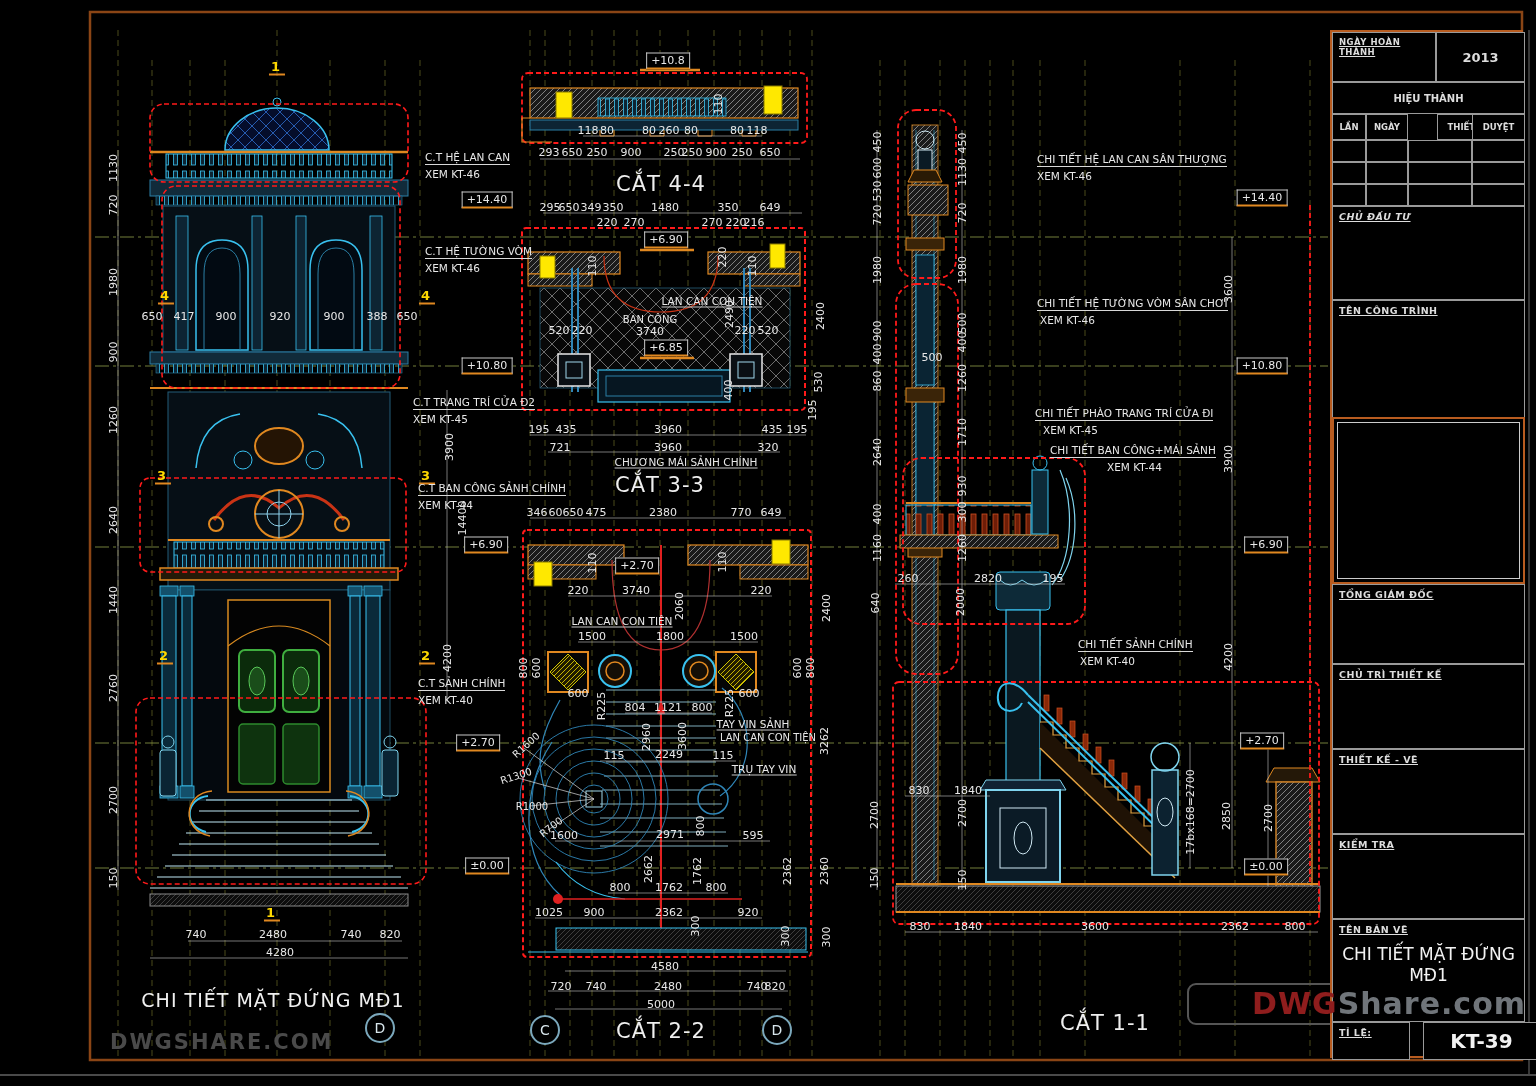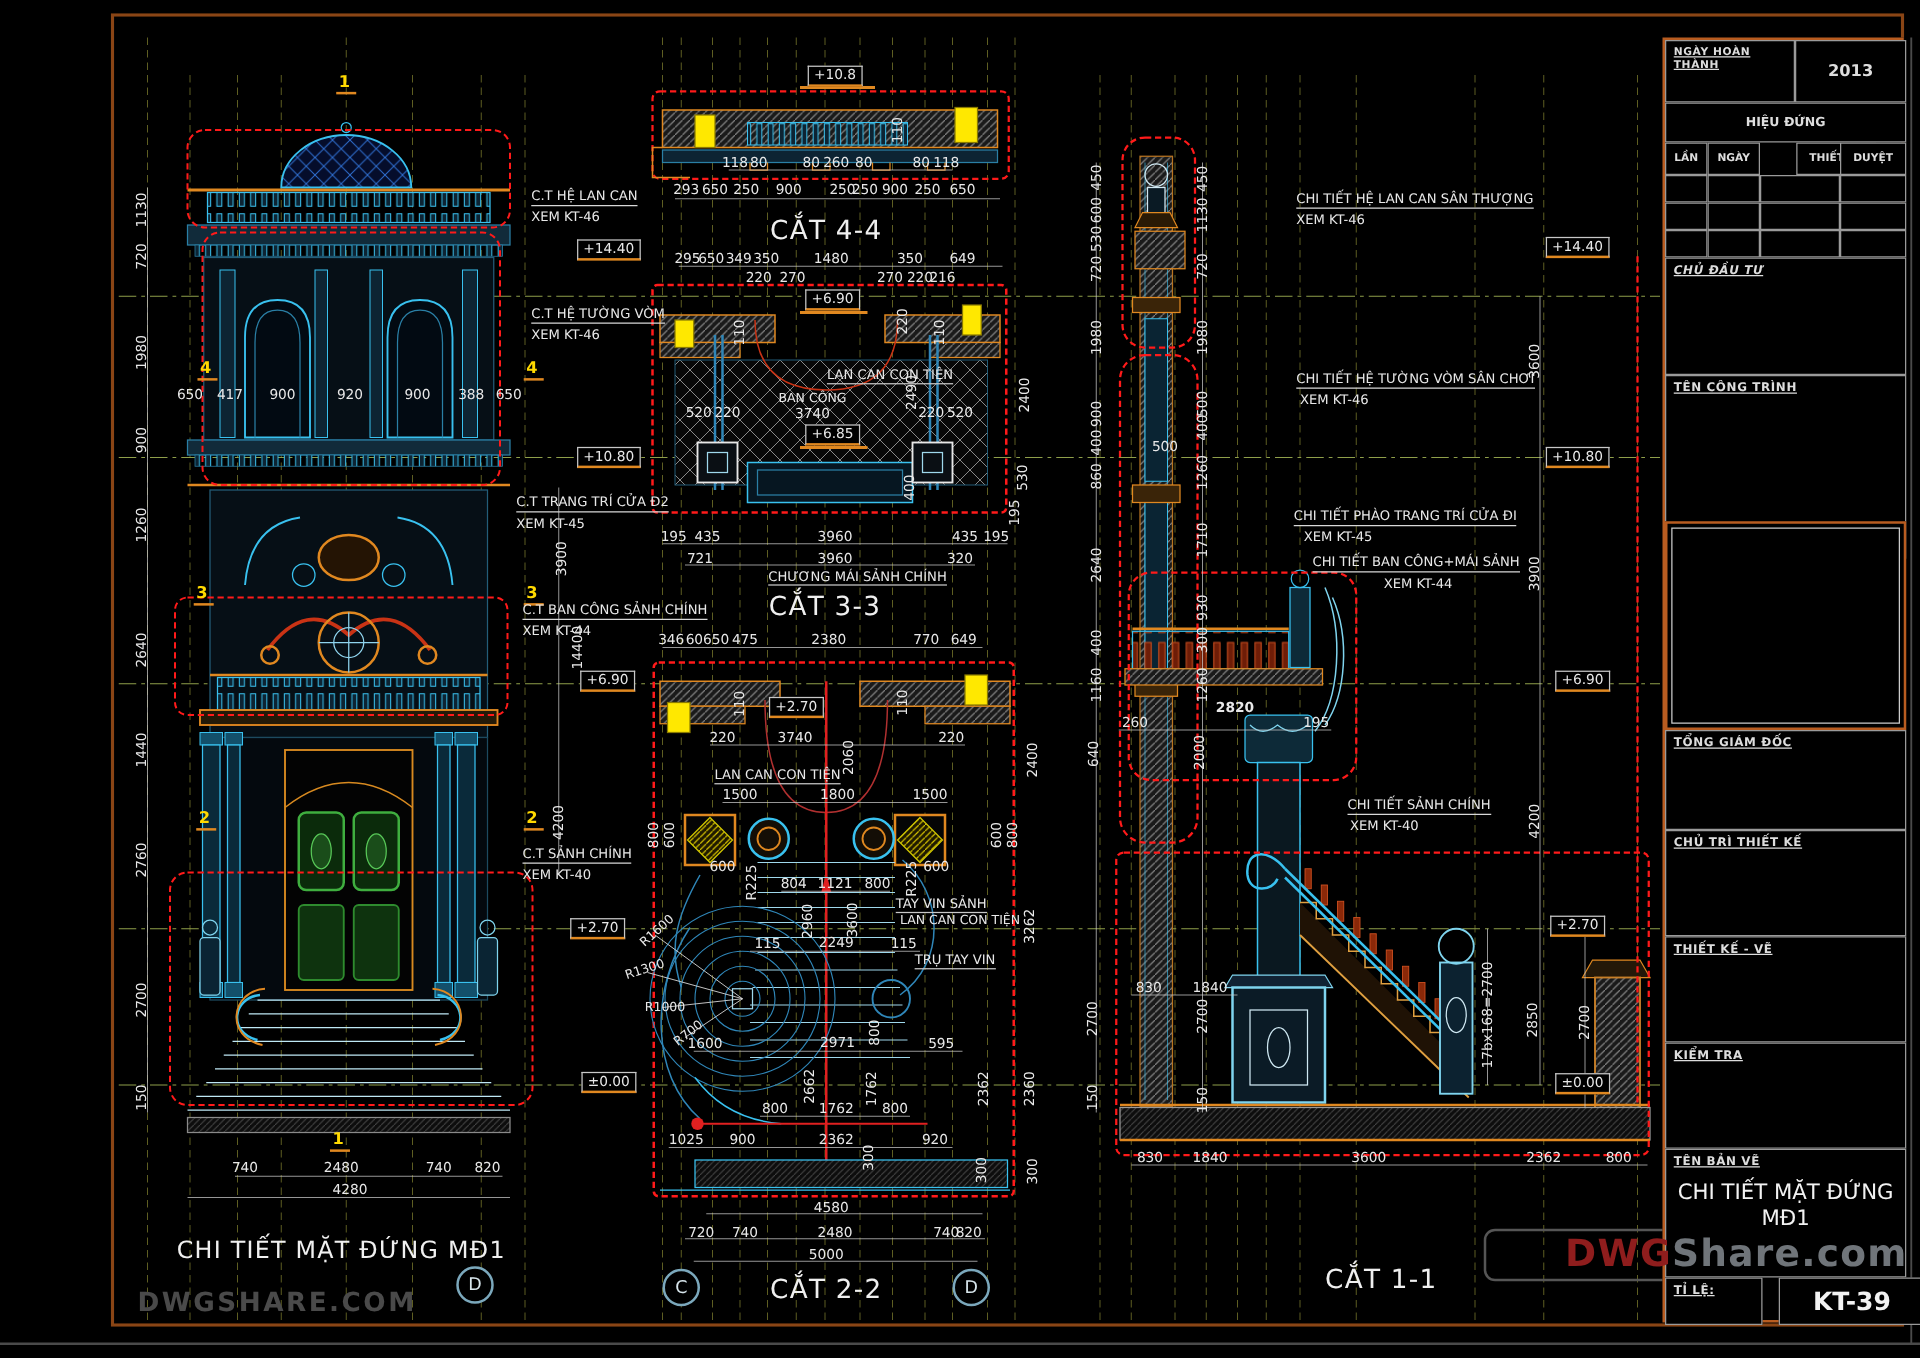--- a/index.html
+++ b/index.html
@@ -588,41 +588,41 @@
       <div class="ann dimv" style="left: 962px; top: 378px;">1260</div>
       <div class="ann dimv" style="left: 962px; top: 432px;">1710</div>
       <div class="ann dimv" style="left: 962px; top: 486px;">930</div>
       <div class="ann dimv" style="left: 962px; top: 512px;">300</div>
       <div class="ann dimv" style="left: 962px; top: 548px;">1260</div>
       <div class="ann dimv" style="left: 960px; top: 602px;">2000</div>
       <div class="ann dimv" style="left: 962px; top: 813px;">2700</div>
       <div class="ann dimv" style="left: 962px; top: 880px;">150</div>
       <div class="ann dim" style="left: 932px; top: 357px;">500</div>
       <div class="ann dim" style="left: 908px; top: 578px;">260</div>
-      <div class="ann dim" style="left: 988px; top: 566px; font-weight: bold;">2820</div>
+      <div class="ann dim" style="left: 988px; top: 578px;">2820</div>
       <div class="ann dim" style="left: 1053px; top: 578px;">195</div>
       <div class="ann dim" style="left: 919px; top: 790px;">830</div>
       <div class="ann dim" style="left: 968px; top: 790px;">1840</div>
       <div class="ann dim" style="left: 920px; top: 926px;">830</div>
       <div class="ann dim" style="left: 968px; top: 926px;">1840</div>
       <div class="ann dim" style="left: 1095px; top: 926px;">3600</div>
       <div class="ann dim" style="left: 1235px; top: 926px;">2362</div>
       <div class="ann dim" style="left: 1295px; top: 926px;">800</div>
       <div class="ann stitle" style="left: 1105px; top: 1023px;">CẮT 1-1</div>
     </div>
 
 <div id="tblock">
   <div class="cell" style="left:0;top:0;width:104px;height:50px;">
     <span class="slabel" style="font-size:8.5px;">NGÀY HOÀN THÀNH</span>
   </div>
   <div class="cell ctext" style="left:104px;top:0;width:89px;height:50px;">
     <span id="tb-year">2013</span>
   </div>
   <div class="cell ctext" style="left:0;top:50px;width:193px;height:32px;">
-    <span>HIỆU ĐỨNG</span>
+    <span>HIỆU THÀNH</span>
   </div>
   <div class="cell ctext" style="left:0;top:82px;width:34px;height:26px;font-size:8.5px;">
         <span>LẦN</span>
       </div>
   <div class="cell ctext" style="left:34px;top:82px;width:42px;height:26px;font-size:8.5px;">
         <span>NGÀY</span>
       </div>
   <div class="cell ctext" style="left:76px;top:82px;width:64px;height:26px;font-size:8.5px;margin-left:29px;">
         <span>THIẾT KẾ</span>
       </div>

